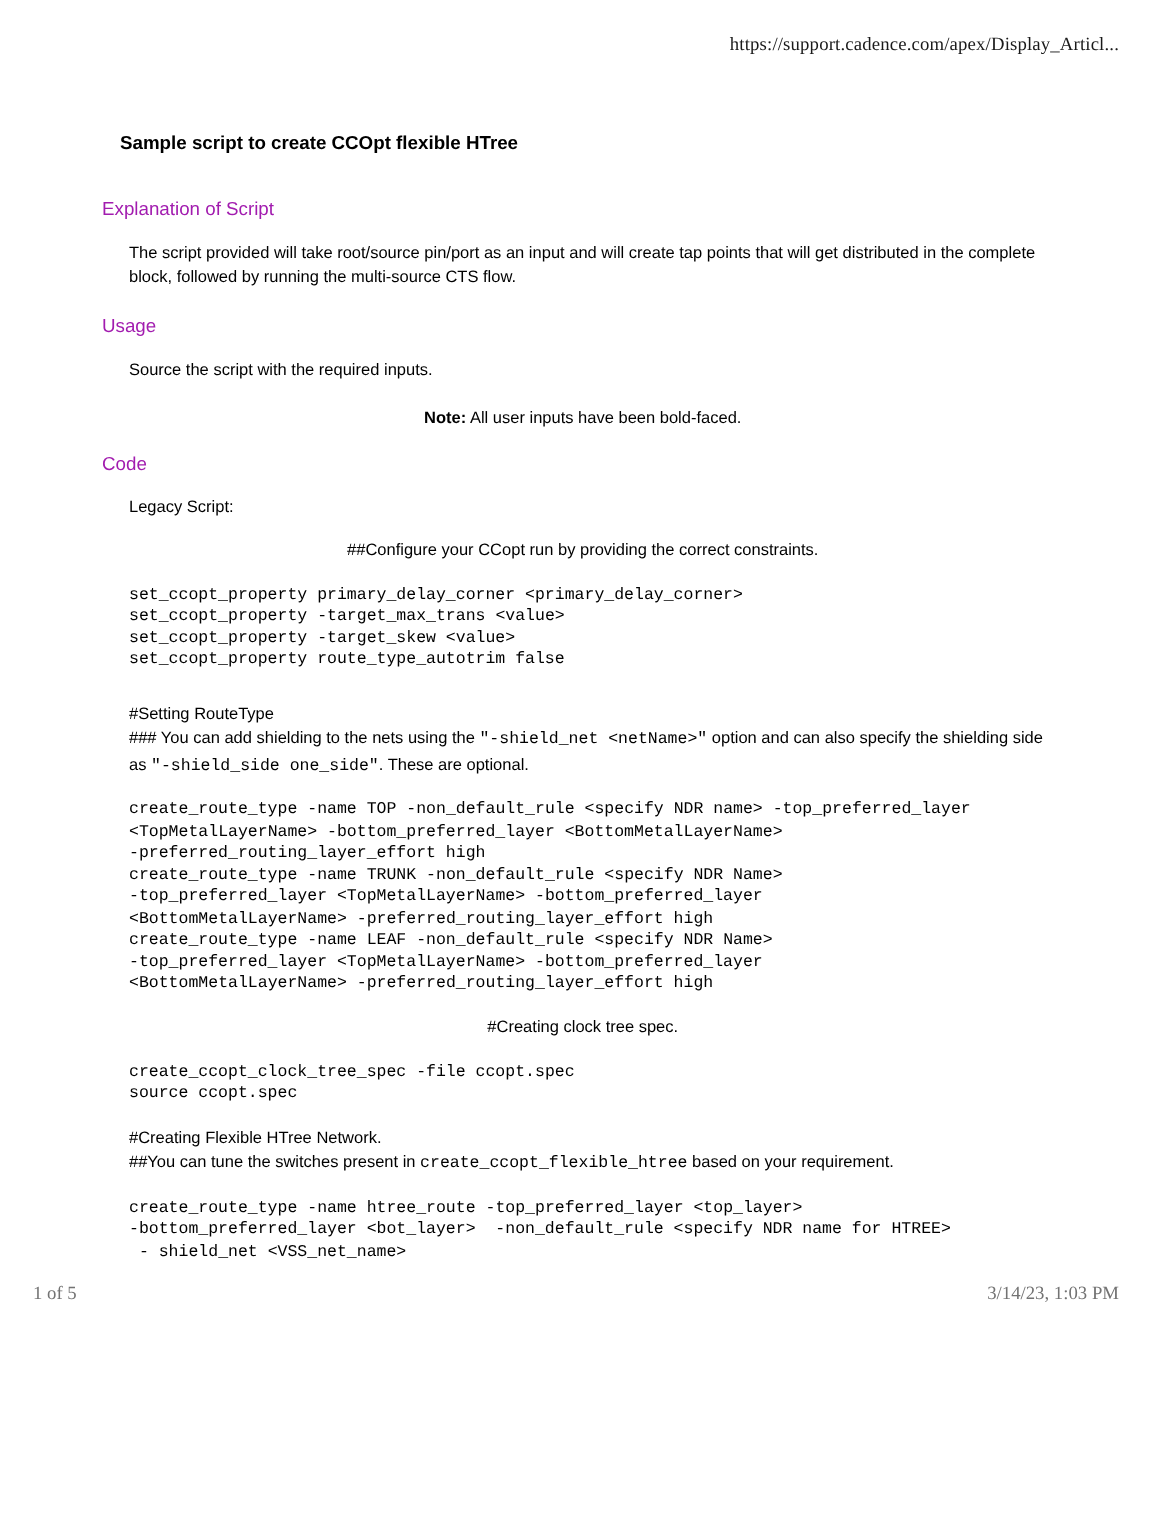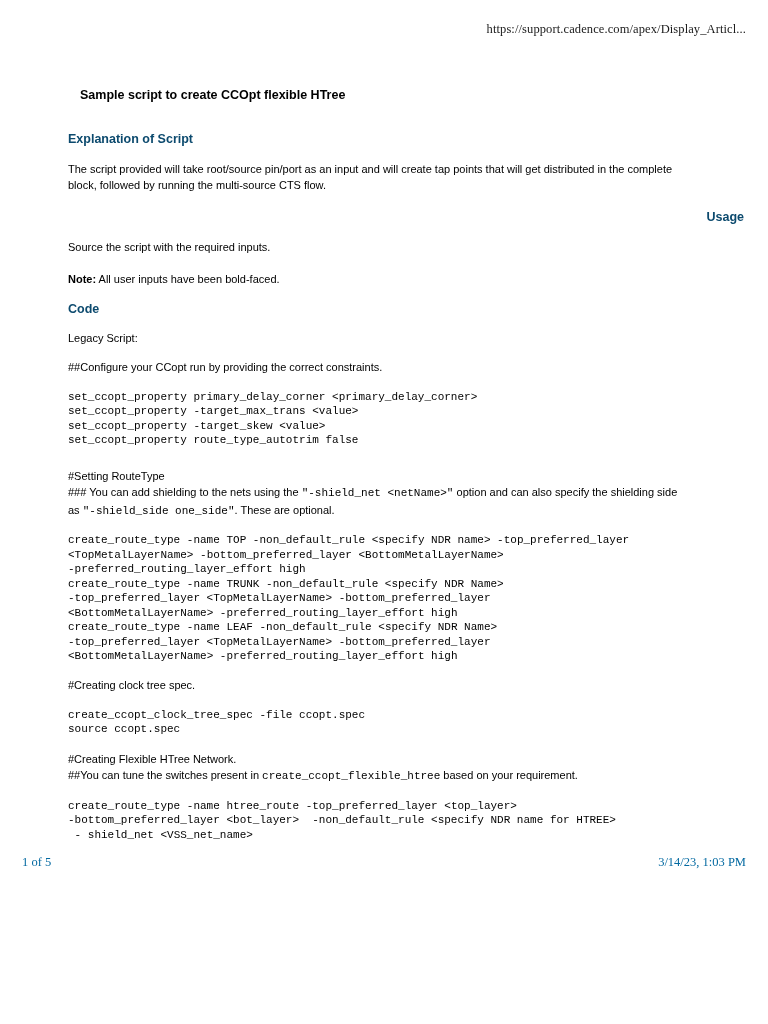--- a/index.html
+++ b/index.html
@@ -37,35 +37,35 @@
     right: 24px;
   }
   h1.doc-title {
     font-size: 12.5px;
     font-weight: bold;
     margin: 0 0 30px 12px;
     color: #000;
   }
   h2.section {
     font-size: 12.5px;
-    font-weight: bold;
+    font-weight: normal;
     margin: 0 0 16px 0;
-    color: #0c4a6e;
+    color: #a21caf;
   }
   .indent {
+    margin-left: 18px;
   }
   p.body-text {
     font-size: 11px;
     line-height: 1.45;
     margin: 0 0 16px 0;
     max-width: 605px;
   }
   .usage-head {
     margin-top: 34px;
-    text-align: right;
   }
   .code-head {
     margin-top: 38px;
   }
   .legacy-label {
     font-size: 11px;
     font-weight: normal;
     margin: 0 0 16px 0;
   }
   .bold {
@@ -85,35 +85,36 @@
   }
   .mono-inline {
     font-family: "Liberation Mono", monospace;
     font-size: 11px;
   }
   .note-para {
     font-size: 11px;
     line-height: 1.45;
     margin: 0 0 14px 0;
     max-width: 605px;
+    text-align: center;
   }
   .mixed-para {
     font-size: 11px;
     line-height: 1.5;
     margin: 0 0 14px 0;
     max-width: 620px;
   }
   .footer {
     position: absolute;
     bottom: 52px;
     left: 22px;
     right: 22px;
     font-size: 12.5px;
     font-family: "Liberation Serif", serif;
-    color: #0369a1;
+    color: #737373;
   }
   .footer .left {
     float: left;
   }
   .footer .right {
     float: right;
   }
   .spacer-sm { height: 6px; }
 </style>
 </head>

